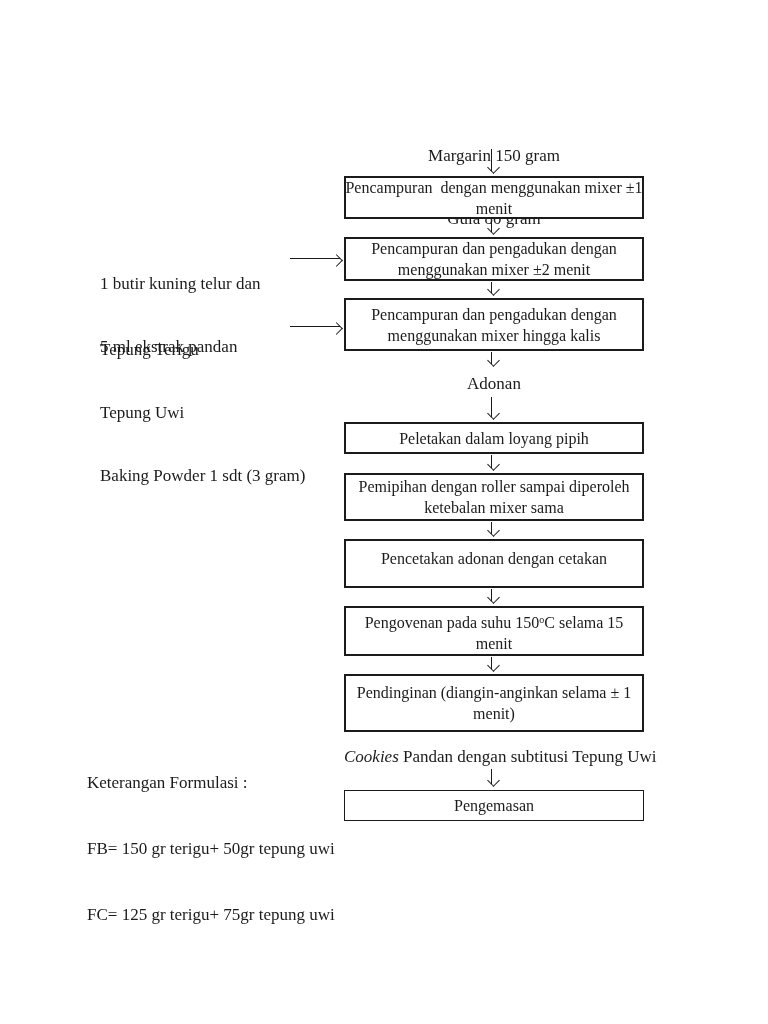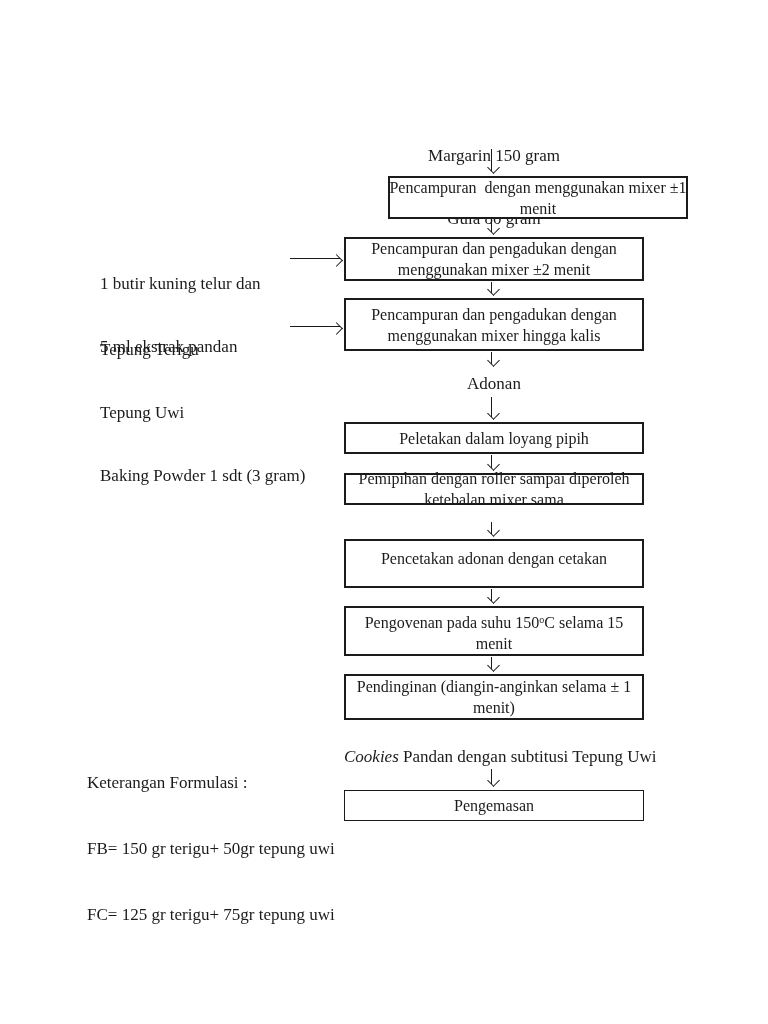--- a/index.html
+++ b/index.html
@@ -86,56 +86,56 @@
   <div class="va" style="left:491px;top:220px;height:12px;"></div>
   <div class="va" style="left:491px;top:282px;height:11px;"></div>
   <div class="va" style="left:491px;top:352px;height:12px;"></div>
   <div class="va" style="left:491px;top:397px;height:20px;"></div>
   <div class="va" style="left:491px;top:455px;height:13px;"></div>
   <div class="va" style="left:491px;top:522px;height:12px;"></div>
   <div class="va" style="left:491px;top:589px;height:12px;"></div>
   <div class="va" style="left:491px;top:657px;height:12px;"></div>
   <div class="va" style="left:491px;top:769px;height:15px;"></div>
 
-  <div class="box" style="top:176px;height:43px;margin-left:44px;">
+  <div class="box" style="top:176px;height:43px;">
     <div class="bline">Pencampuran  dengan menggunakan mixer ±1</div>
     <div class="bline">menit</div>
   </div>
 
   <div class="box" style="top:237px;height:44px;">
     <div class="bline">Pencampuran dan pengadukan dengan</div>
     <div class="bline">menggunakan mixer ±2 menit</div>
   </div>
 
   <div class="box" style="top:298px;height:53px;">
     <div class="bline">Pencampuran dan pengadukan dengan</div>
     <div class="bline">menggunakan mixer hingga kalis</div>
   </div>
 
   <div class="t c" style="left:344px;top:373px;width:300px;">Adonan</div>
 
   <div class="box" style="top:422px;height:32px;justify-content:center;">
     <div class="bline">Peletakan dalam loyang pipih</div>
   </div>
 
-  <div class="box" style="top:473px;height:32px;">
+  <div class="box" style="top:473px;height:48px;">
     <div class="bline">Pemipihan dengan roller sampai diperoleh</div>
     <div class="bline">ketebalan mixer sama</div>
   </div>
 
   <div class="box texttop" style="top:539px;height:49px;">
     <div class="bline">Pencetakan adonan dengan cetakan</div>
   </div>
 
   <div class="box" style="top:606px;height:50px;">
     <div class="bline"><span>Pengovenan pada suhu 150</span><span class="sup">o</span><span>C selama 15</span></div>
     <div class="bline">menit</div>
   </div>
 
-  <div class="box" style="top:674px;height:46px;">
+  <div class="box" style="top:674px;height:58px;">
     <div class="bline">Pendinginan (diangin-anginkan selama ± 1</div>
     <div class="bline">menit)</div>
   </div>
 
   <div class="t c" style="left:344px;top:746px;width:300px;"><span class="it">Cookies</span><span> Pandan dengan subtitusi Tepung Uwi</span></div>
 
   <div class="box thin" style="top:790px;height:31px;">
     <div class="bline">Pengemasan</div>
   </div>
 

